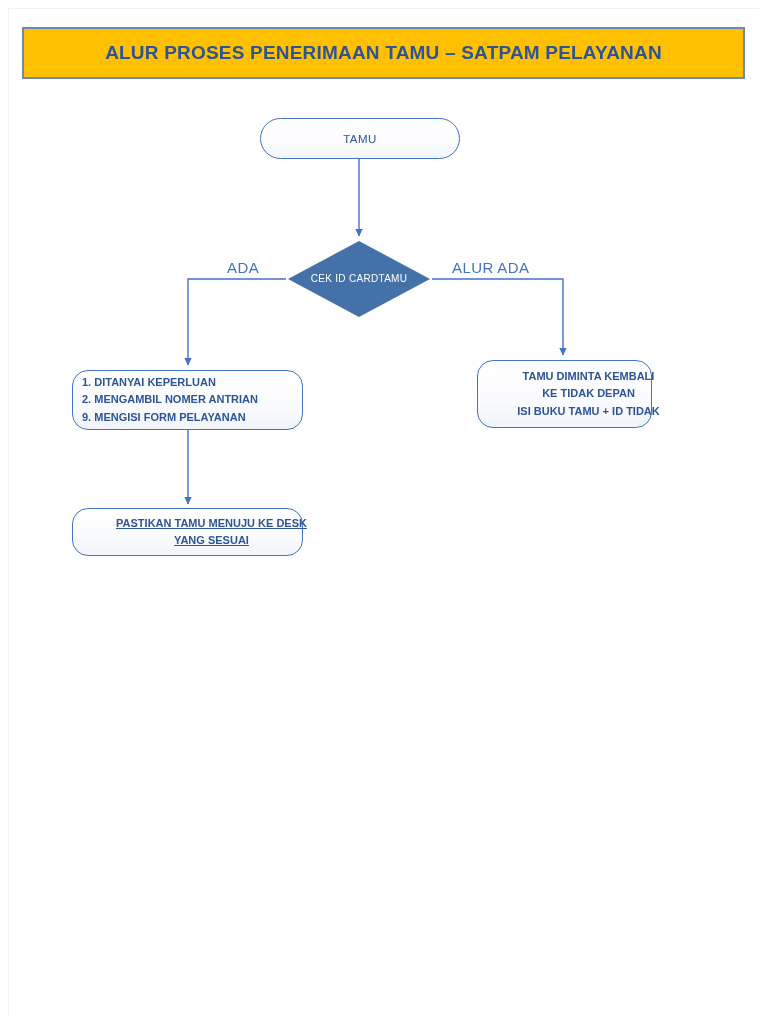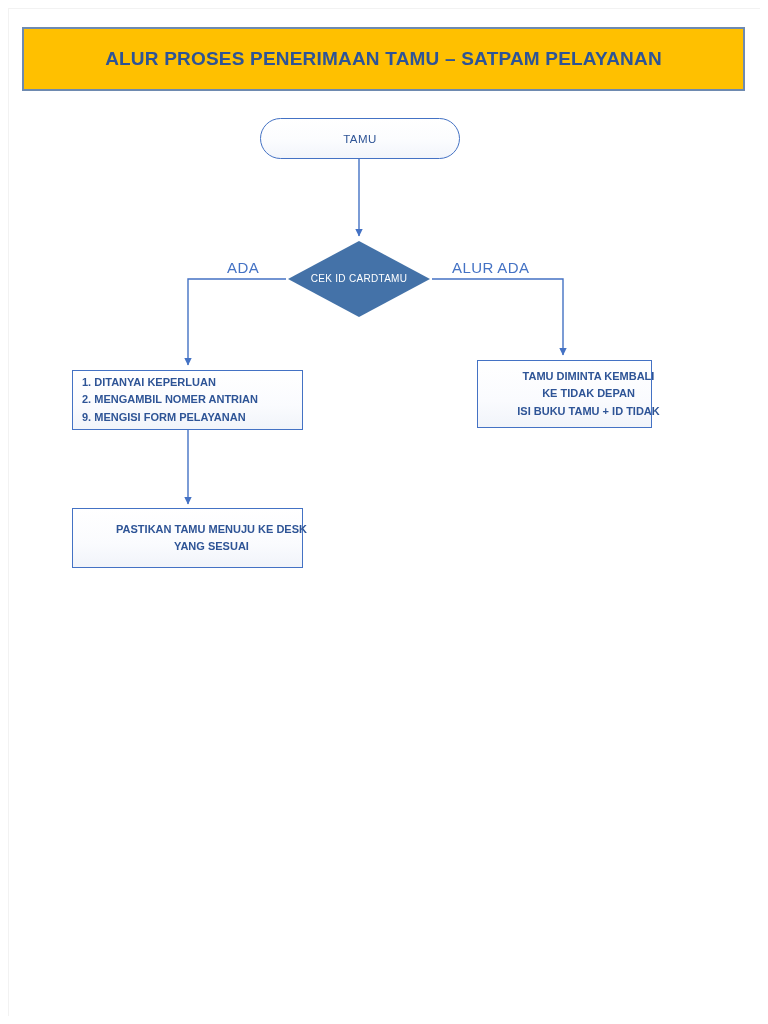--- a/index.html
+++ b/index.html
@@ -34,40 +34,41 @@
     box-sizing: border-box;
     pointer-events: none;
   }
 
   
   #title-banner {
     position: absolute;
     left: 22px;
     top: 27px;
     width: 723px;
-    height: 64px;
+    height: 52px;
     background: #FFC000;
     border: 2px solid #6E8AB0;
     box-sizing: border-box;
     display: flex;
     align-items: center;
     justify-content: center;
   }
   #title-text {
     color: #2E5496;
     font-size: 19px;
     font-weight: bold;
     letter-spacing: 0.2px;
     white-space: nowrap;
   }
 
   
   .node {
     position: absolute;
     box-sizing: border-box;
+    border-radius: 16px;
   }
 
   .pill {
     border: 1.5px solid #4472C4;
     border-radius: 999px;
     background: linear-gradient(to bottom, #ffffff 0%, #fbfcfe 55%, #f2f5fb 100%);
     display: flex;
     align-items: center;
     justify-content: center;
     color: #2E5496;
@@ -193,18 +194,18 @@
     <div class="line">2. MENGAMBIL NOMER ANTRIAN</div>
     <div class="line">9. MENGISI FORM PELAYANAN</div>
   </div>
 
   <div class="node rect center" style="left:477px; top:360px; width:175px; height:68px;">
     <div class="line">TAMU DIMINTA KEMBALI</div>
     <div class="line">KE TIDAK DEPAN</div>
     <div class="line">ISI BUKU TAMU + ID TIDAK</div>
   </div>
 
-  <div class="node rect center" style="left:72px; top:508px; width:231px; height:60px;">
+  <div class="node rect center" style="left:72px; top:508px; width:231px; height:48px;text-decoration:underline;">
     <div class="line">PASTIKAN TAMU MENUJU KE DESK</div>
     <div class="line">YANG SESUAI</div>
   </div>
 
 </div>
 
 </body></html>

